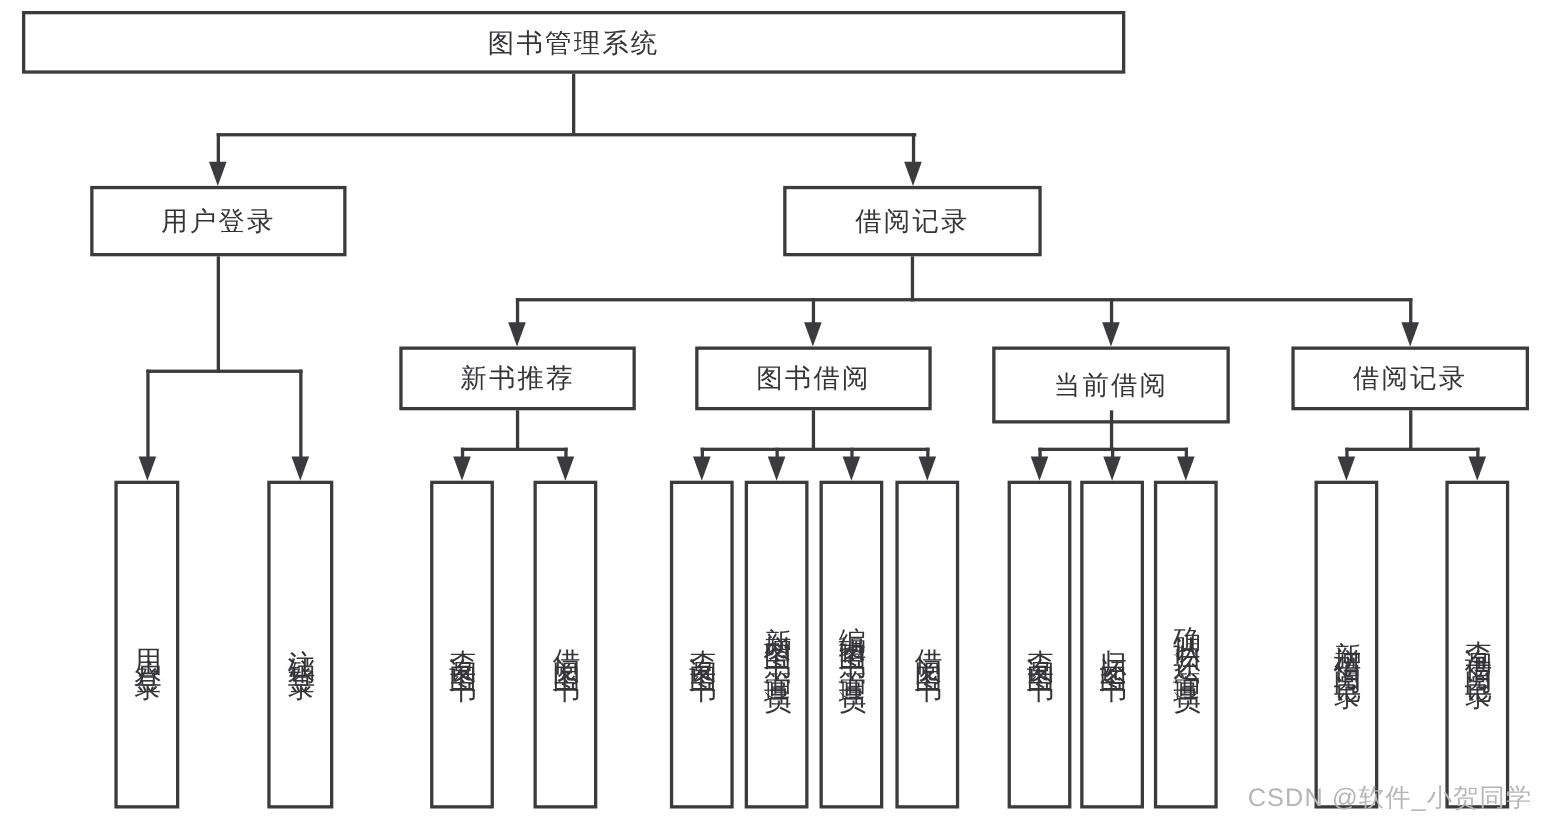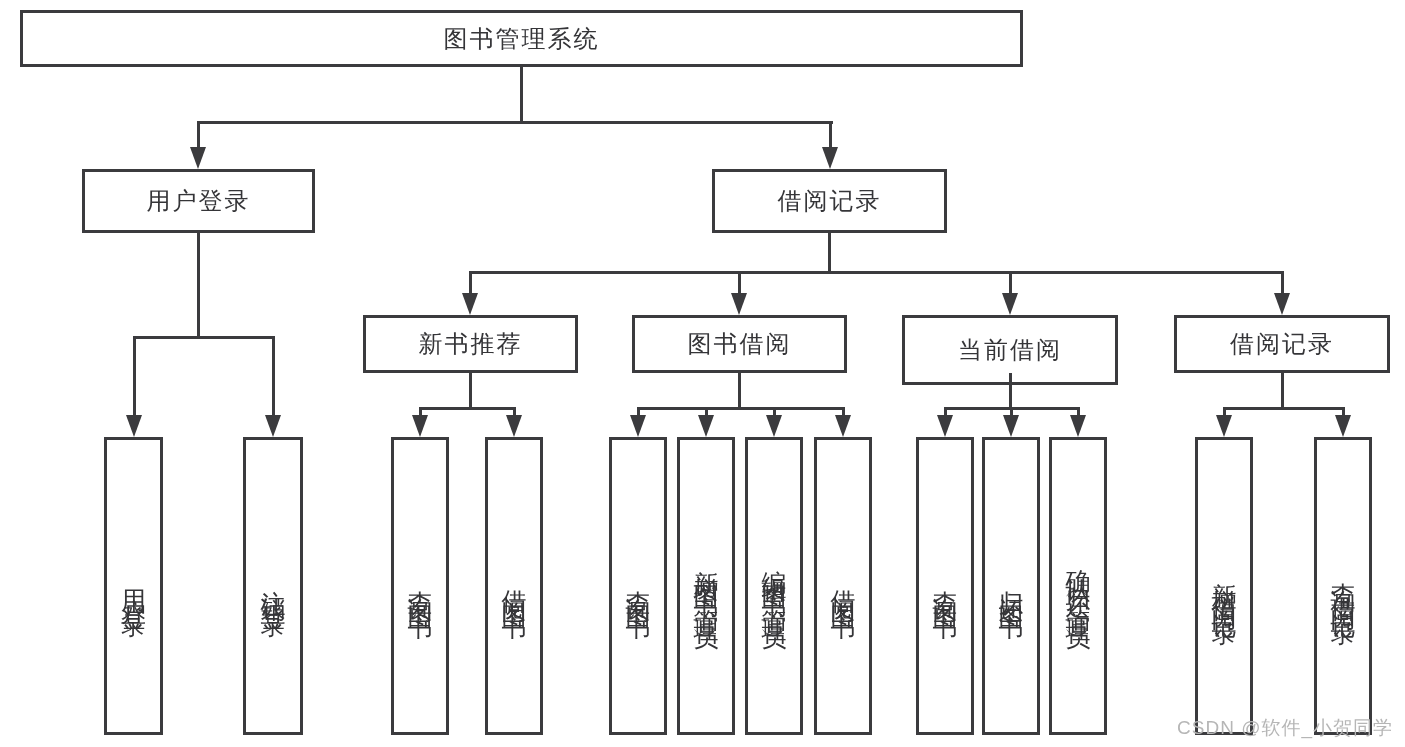--- a/index.html
+++ b/index.html
@@ -22,21 +22,21 @@
          line-height:1;color:var(--text);}
 
   
   .h,.v{position:absolute;background:var(--line);}
   .h{height:3px;}
   .v{width:3px;}
   .arw{position:absolute;width:0;height:0;
        border-left:8px solid transparent;border-right:8px solid transparent;
        border-top:22px solid var(--line);}
 
-  .watermark{position:absolute;right:12px;bottom:6px;font-size:19px;color:var(--watermark);
+  .watermark{position:absolute;right:12px;bottom:6px;font-size:23px;color:var(--watermark);
              letter-spacing:1px;white-space:nowrap;}
 </style>
 </head>
 <body>
 
 <div class="stage">
 
   <div class="box root" style="left:20px;top:10px;width:1003px;height:57px">
     <span class="lbl">图书管理系统</span>
   </div>

